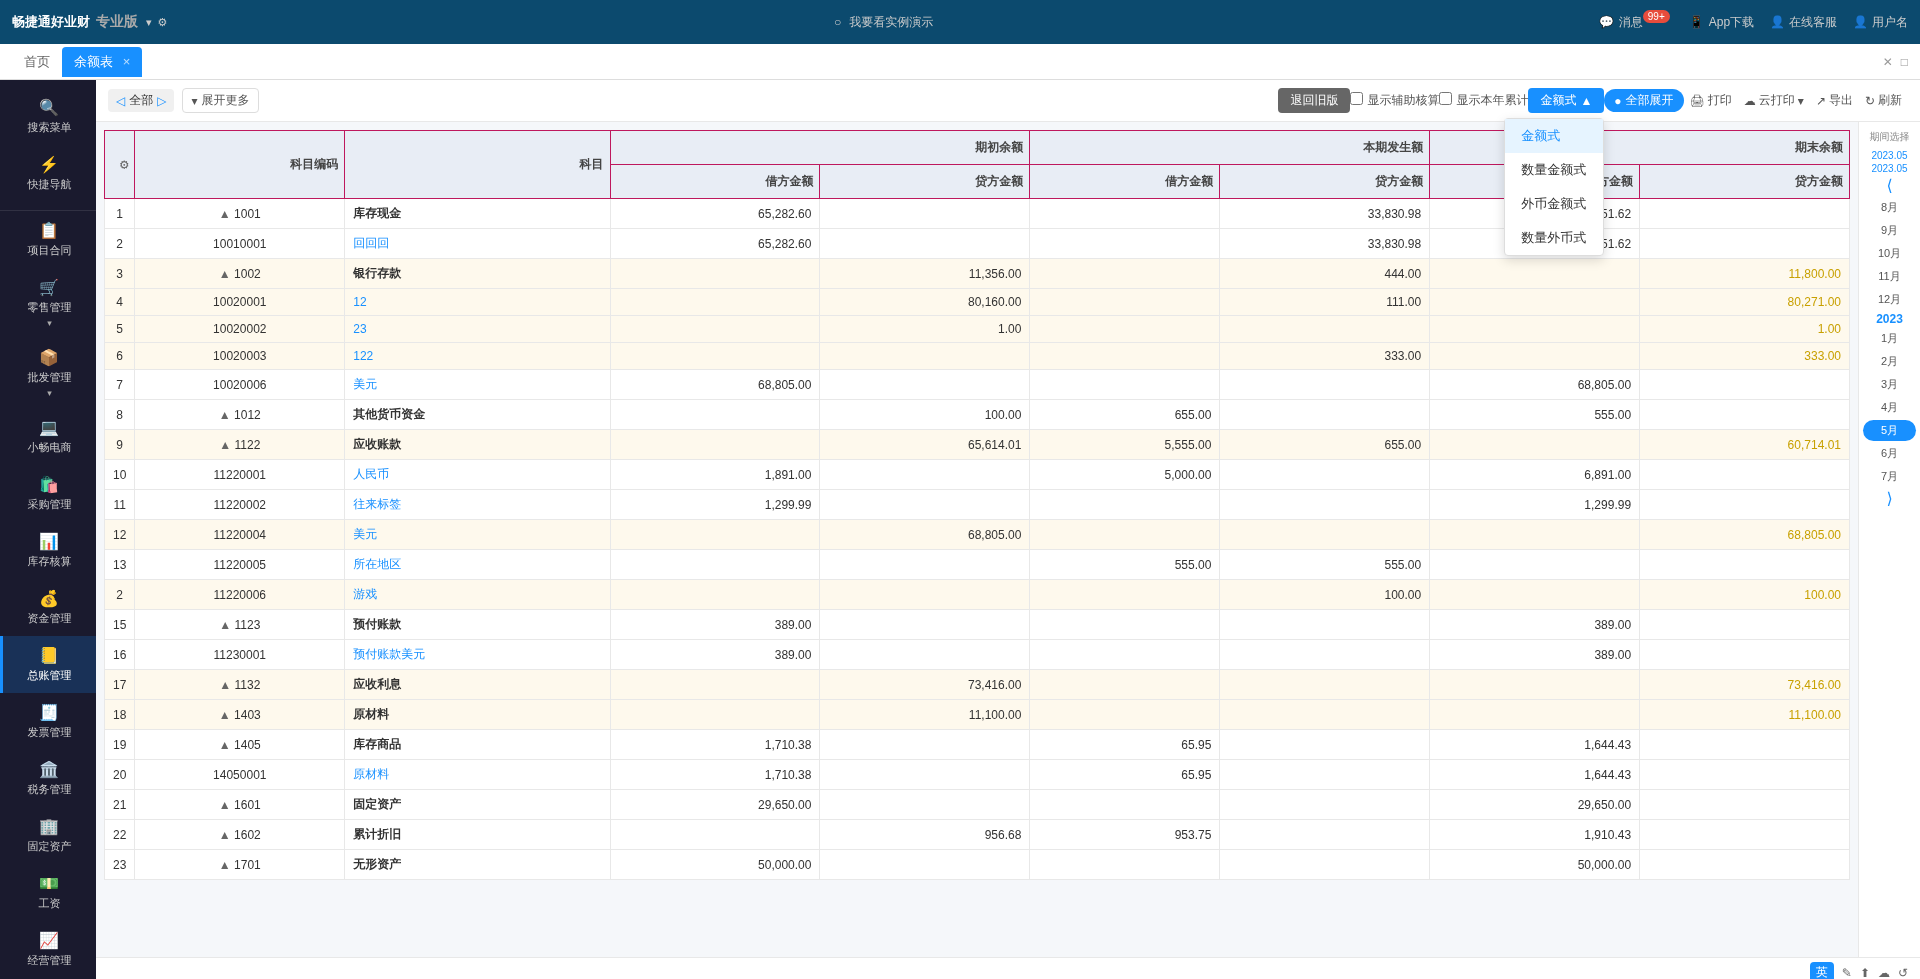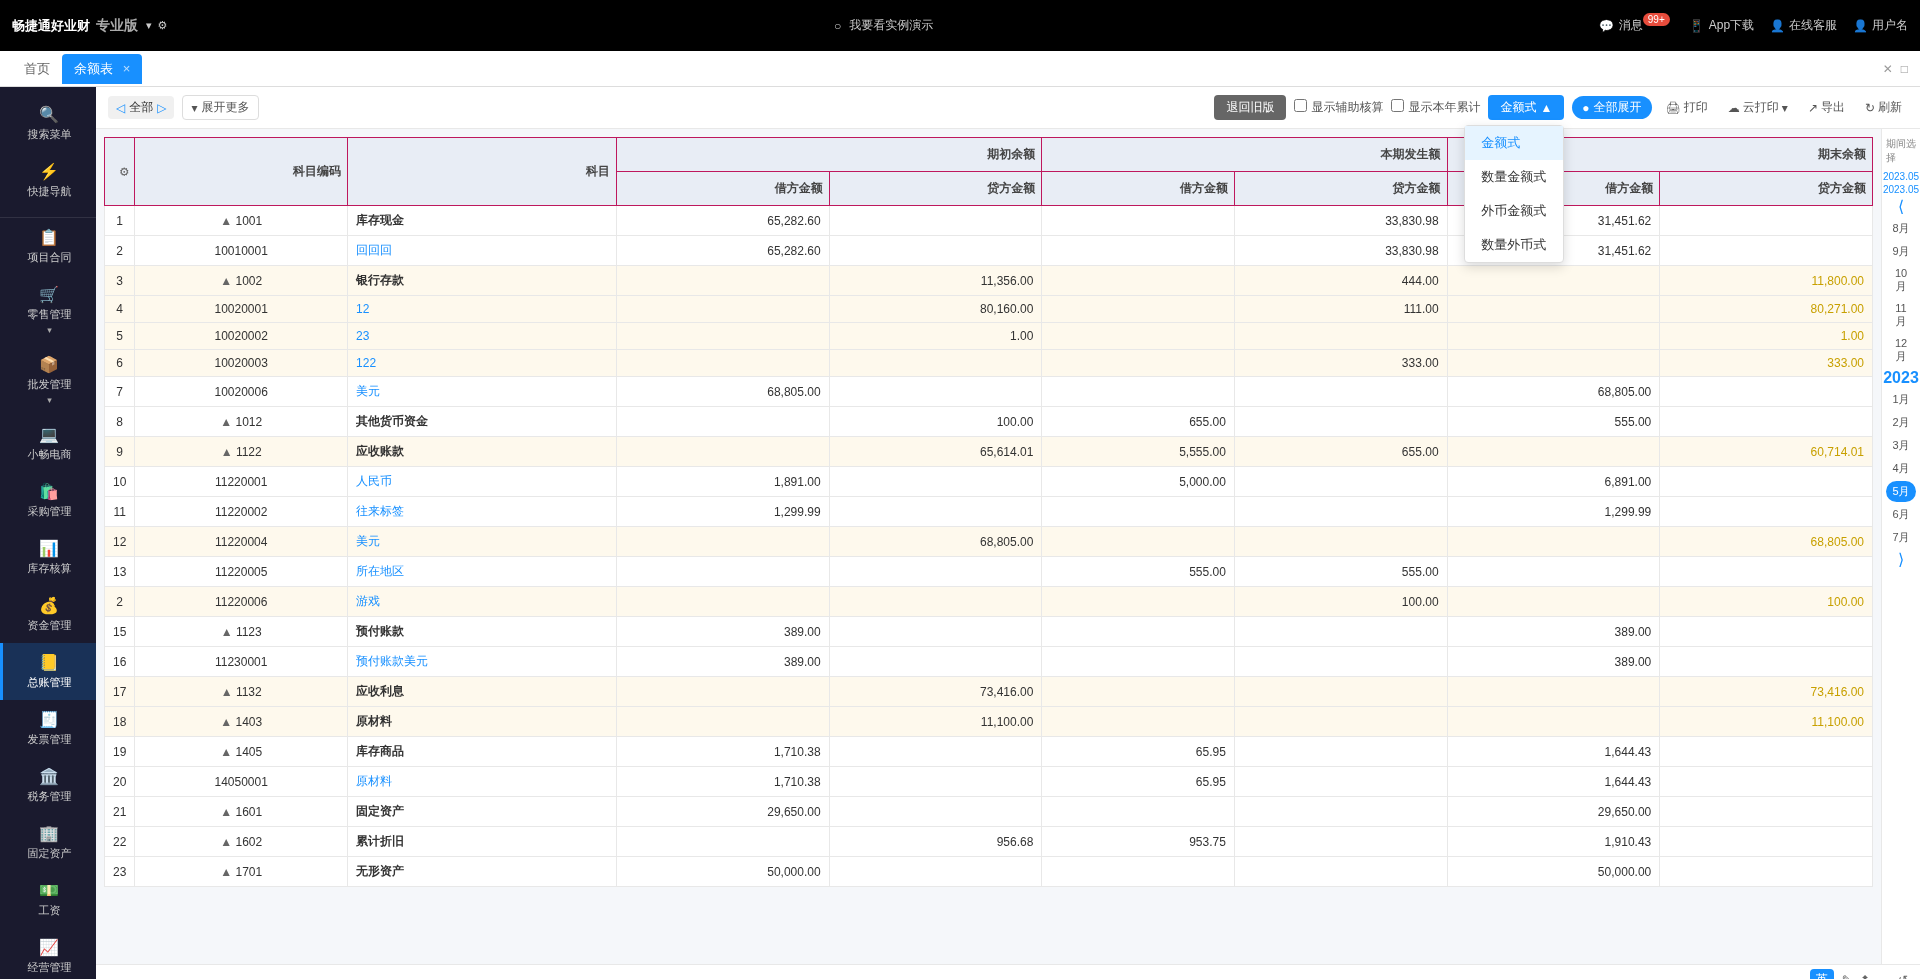--- a/index.html
+++ b/index.html
@@ -1,20 +1,20 @@
 <!DOCTYPE html>
 <html><head>
   <meta charset="utf-8">
   <style>
     * { box-sizing: border-box; margin: 0; padding: 0; }
     body { font-family: 'Microsoft YaHei', Arial, sans-serif; font-size: 12px; background: #f0f2f5; color: #333; overflow: hidden; }
 
     
     .top-bar {
-      display: flex; align-items: center; background: #000000; height: 51px;
+      display: flex; align-items: center; background: #0c4a6e; height: 44px;
       padding: 0 12px; justify-content: space-between;
     }
     .top-bar-left { display: flex; align-items: center; gap: 8px; }
     .top-bar-logo { color: #fff; font-size: 13px; font-weight: bold; display: flex; align-items: center; gap: 6px; }
     .top-bar-logo .sub { font-size: 14px; color: #aaa; }
     .top-bar-controls { display: flex; align-items: center; gap: 6px; }
     .top-bar-controls .ctrl-btn { color: #ccc; font-size: 11px; cursor: pointer; }
     .top-bar-mid { display: flex; align-items: center; gap: 8px; color: #ccc; font-size: 12px; }
     .top-bar-right { display: flex; align-items: center; gap: 16px; color: #ccc; font-size: 12px; }
     .top-bar-right .badge { background: #e74c3c; color: #fff; border-radius: 8px; padding: 1px 5px; font-size: 10px; position: relative; top: -6px; left: -4px; }
@@ -47,21 +47,21 @@
 
     
     .content-area { flex: 1; display: flex; flex-direction: column; overflow: hidden; background: #f5f7fa; }
 
     
     .toolbar {
       display: flex; align-items: center; background: #fff; padding: 8px 12px;
       gap: 8px; border-bottom: 1px solid #e8e8e8; flex-wrap: wrap;
     }
     .toolbar-left { display: flex; align-items: center; gap: 8px; flex: 1; }
-    .toolbar-right { display: flex; align-items: center; gap: 8px; }
+    .toolbar-right { display: flex; align-items: center; gap: 0; }
     .breadcrumb-nav { display: flex; align-items: center; gap: 4px; background: #f0f0f0; border-radius: 4px; padding: 3px 8px; }
     .breadcrumb-nav .nav-icon { color: #1890ff; }
     .expand-btn { display: flex; align-items: center; gap: 4px; border: 1px solid #ddd; border-radius: 4px; padding: 3px 8px; cursor: pointer; color: #555; }
     .btn-back { background: #666; color: #fff; border: none; border-radius: 4px; padding: 4px 12px; cursor: pointer; font-size: 12px; }
     .btn-primary { background: #1890ff; color: #fff; border: none; border-radius: 4px; padding: 4px 12px; cursor: pointer; font-size: 12px; display: flex; align-items: center; gap: 4px; }
     .checkbox-label { display: flex; align-items: flex-start; gap: 4px; font-size: 12px; color: #555; cursor: pointer; }
     .toggle-btn { background: #1890ff; color: #fff; border: none; border-radius: 12px; padding: 3px 10px; cursor: pointer; font-size: 12px; display: flex; align-items: center; gap: 4px; }
     .icon-btn { display: flex; align-items: center; gap: 3px; cursor: pointer; color: #555; font-size: 12px; padding: 3px 6px; border-radius: 4px; }
 
     
@@ -87,26 +87,26 @@
     }
     .data-table td.text-left { text-align: left; }
     .data-table td.text-center { text-align: center; }
     .data-table tr.highlighted td { background: #fef9ed; }
     .data-table tr.highlighted td.amount-col { color: #c8a000; }
     .settings-icon { color: #666; font-size: 14px; cursor: pointer; }
     .indent { padding-left: 16px; }
 
     
     .right-panel {
-      width: 39px; background: #fff; border-left: 1px solid #e8e8e8;
+      width: 62px; background: #fff; border-left: 1px solid #e8e8e8;
       display: flex; flex-direction: column; align-items: center; padding: 8px 4px; gap: 2px;
       font-size: 11px; overflow-y: auto;
     }
     .right-panel .panel-title { color: #888; font-size: 10px; writing-mode: horizontal-tb; margin-bottom: 4px; }
-    .year-label { color: #1890ff; font-size: 16px; font-weight: bold; }
+    .year-label { color: #1890ff; font-size: 12px; font-weight: bold; }
     .month-item { padding: 3px 6px; cursor: pointer; color: #555; border-radius: 3px; width: 100%; text-align: center; }
     .month-item.active { background: #1890ff; color: #fff; border-radius: 12px; }
     .collapse-btn { color: #1890ff; cursor: pointer; font-size: 16px; }
 
     
     .bottom-bar {
       display: flex; align-items: center; justify-content: space-between;
       background: #fff; padding: 4px 12px; border-top: 1px solid #e8e8e8;
       font-size: 12px; color: #666;
     }

